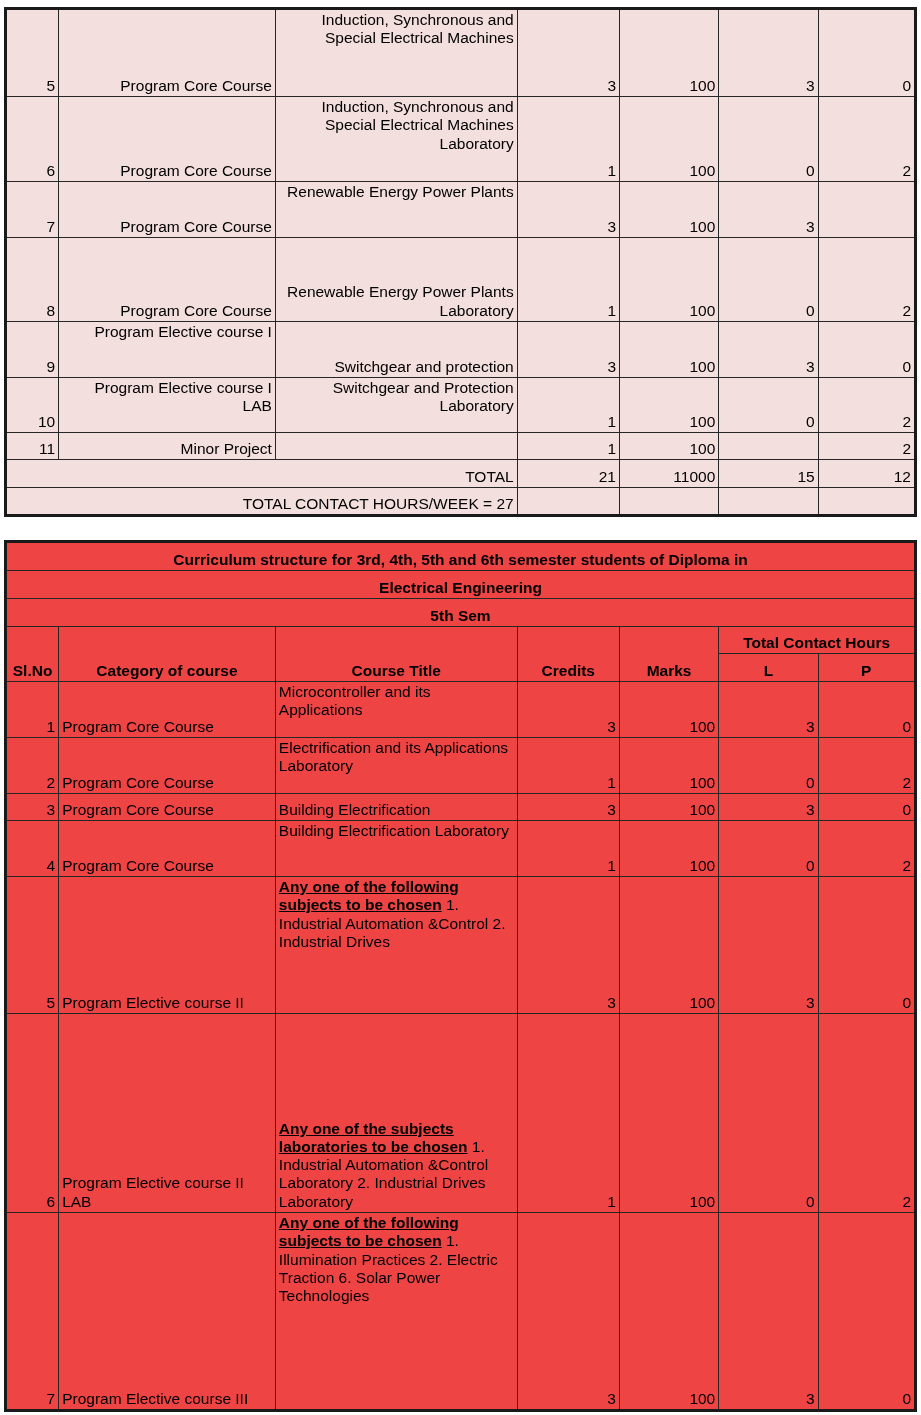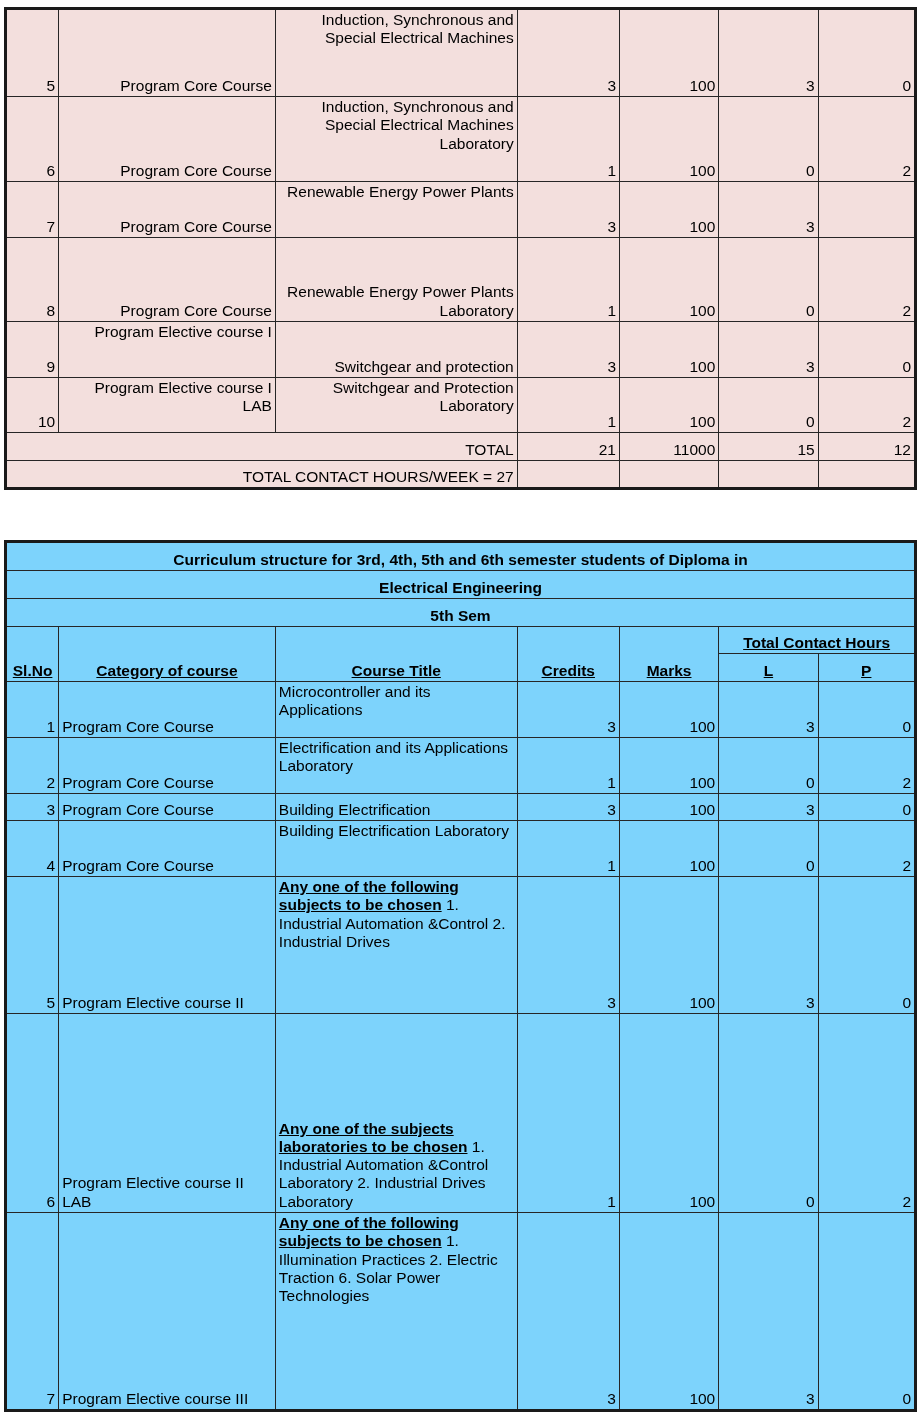--- a/index.html
+++ b/index.html
@@ -33,28 +33,28 @@
     color: #000000;
     overflow: hidden;
   }
 
   
   #table-sem4 { position: absolute; top: 7px; left: 0; }
   #table-sem4 td { background: #f3dfdd; text-align: right; }
 
   
   #table-sem5 { position: absolute; top: 540px; left: 0; }
-  #table-sem5 td { background: #7dd3fc; }
+  #table-sem5 td { background: #ef4444; }
 
   td.num-left  { text-align: left; }
   td.num-right { text-align: right; }
   td.ctr       { text-align: center; }
   td.vmid      { vertical-align: middle; margin-top: 16px; }
   td.title-row { text-align: center; font-weight: bold; font-size: 16px; vertical-align: middle; }
-  td.hdr       { text-align: center; font-weight: bold; font-size: 16px; vertical-align: middle; text-decoration: underline; }
+  td.hdr       { text-align: center; font-weight: bold; font-size: 16px; vertical-align: middle; }
 
   .u-bold { font-weight: bold; text-decoration: underline; }
 </style>
 </head>
 <body>
 
 <div id="page">
 
   <table class="xl" id="table-sem4">
     <colgroup>
@@ -112,20 +112,29 @@
         <td class="num-left">3</td>
         <td class="num-left">0</td>
       </tr>
       <tr style="height:55px">
         <td class="num-left">10</td>
         <td style="vertical-align:top">Program Elective course I LAB</td>
         <td style="vertical-align:top">Switchgear and Protection Laboratory</td>
         <td class="num-left">1</td>
         <td class="num-left">100</td>
         <td class="num-left">0</td>
+        <td class="num-left">2</td>
+      </tr>
+      <tr style="height:27px">
+        <td class="num-left">11</td>
+        <td>Minor Project</td>
+        <td></td>
+        <td class="num-left">1</td>
+        <td class="num-left">100</td>
+        <td class="num-left"></td>
         <td class="num-left">2</td>
       </tr>
       <tr style="height:28px">
         <td class="num-left" colspan="3">TOTAL</td>
         <td class="num-left">21</td>
         <td class="num-left">11000</td>
         <td class="num-left">15</td>
         <td class="num-left">12</td>
       </tr>
       <tr style="height:28px">

